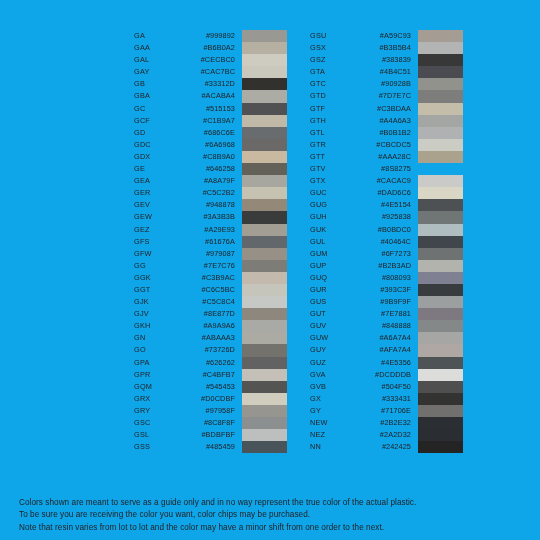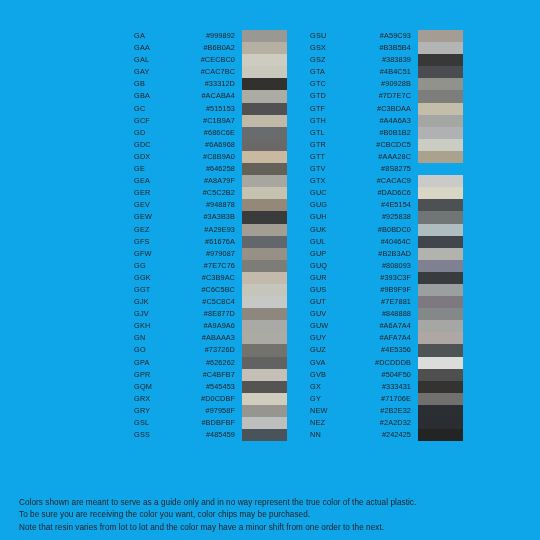--- a/index.html
+++ b/index.html
@@ -234,20 +234,25 @@
           <div class="code-cell">GRX</div>
           <div class="hex-cell">#D0CDBF</div>
           <div class="swatch-cell" style="background: rgb(208, 205, 191);"></div>
         </div>
         <div class="color-row">
           <div class="code-cell">GRY</div>
           <div class="hex-cell">#97958F</div>
           <div class="swatch-cell" style="background: rgb(151, 149, 143);"></div>
         </div>
         <div class="color-row">
+          <div class="code-cell">GSC</div>
+          <div class="hex-cell">#8C8F8F</div>
+          <div class="swatch-cell" style="background: rgb(140, 143, 143);"></div>
+        </div>
+        <div class="color-row">
           <div class="code-cell">GSL</div>
           <div class="hex-cell">#BDBFBF</div>
           <div class="swatch-cell" style="background: rgb(189, 191, 191);"></div>
         </div>
         <div class="color-row">
           <div class="code-cell">GSS</div>
           <div class="hex-cell">#485459</div>
           <div class="swatch-cell" style="background: rgb(72, 84, 89);"></div>
         </div>
       </div>
@@ -334,20 +339,25 @@
         </div>
         <div class="color-row">
           <div class="code-cell">GUK</div>
           <div class="hex-cell">#B0BDC0</div>
           <div class="swatch-cell" style="background: rgb(176, 189, 192);"></div>
         </div>
         <div class="color-row">
           <div class="code-cell">GUL</div>
           <div class="hex-cell">#40464C</div>
           <div class="swatch-cell" style="background: rgb(64, 70, 76);"></div>
+        </div>
+        <div class="color-row">
+          <div class="code-cell">GUM</div>
+          <div class="hex-cell">#6F7273</div>
+          <div class="swatch-cell" style="background: rgb(111, 114, 115);"></div>
         </div>
         <div class="color-row">
           <div class="code-cell">GUP</div>
           <div class="hex-cell">#B2B3AD</div>
           <div class="swatch-cell" style="background: rgb(178, 179, 173);"></div>
         </div>
         <div class="color-row">
           <div class="code-cell">GUQ</div>
           <div class="hex-cell">#808093</div>
           <div class="swatch-cell" style="background: rgb(128, 128, 147);"></div>

